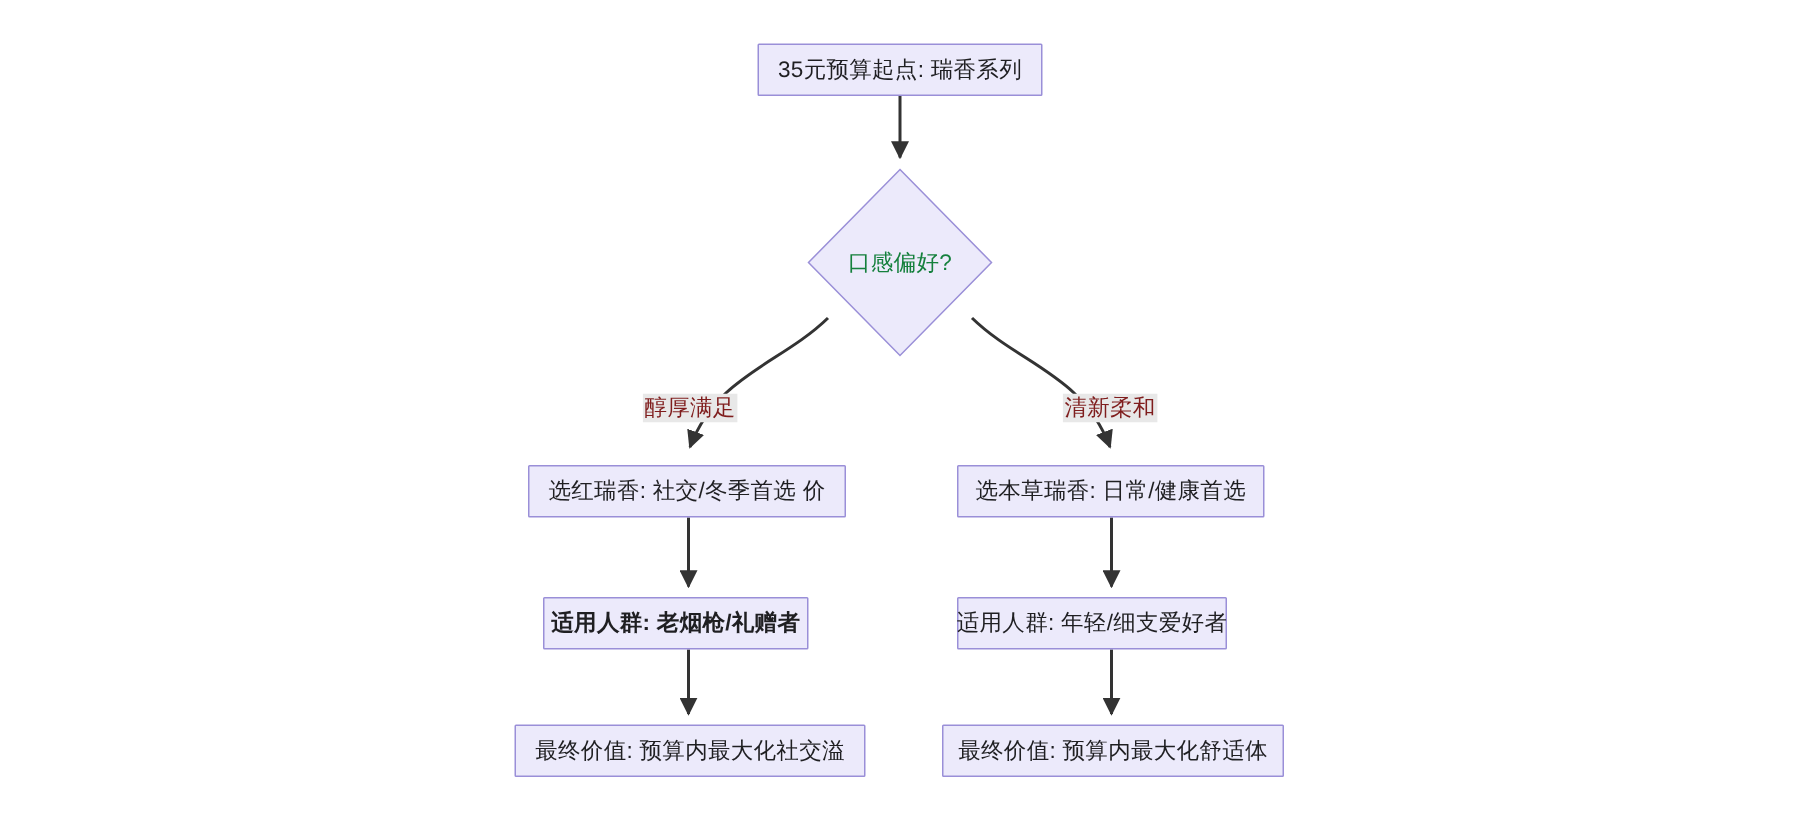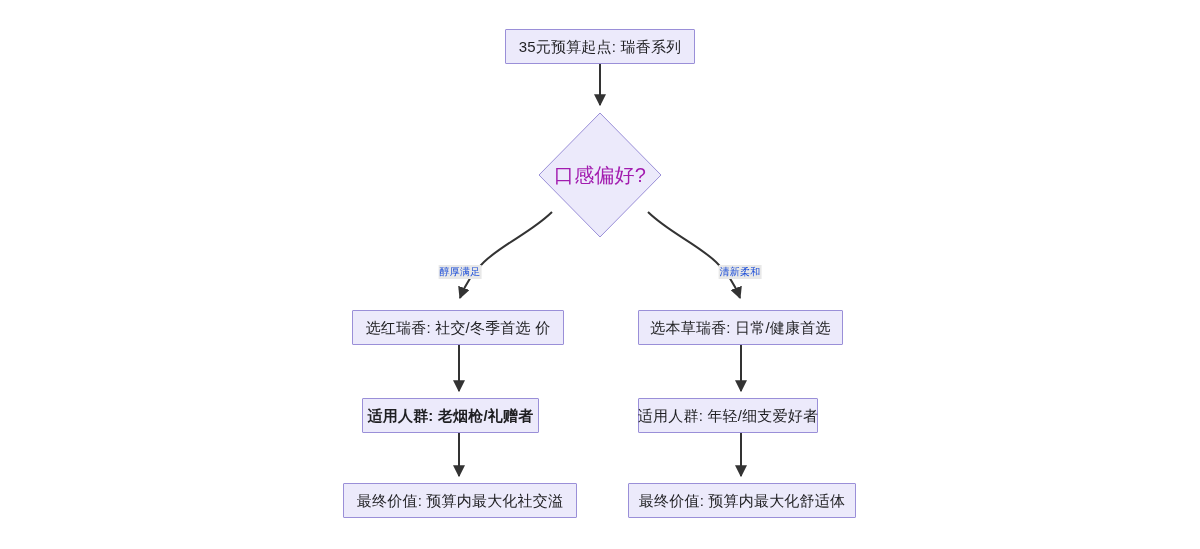--- a/index.html
+++ b/index.html
@@ -60,31 +60,31 @@
   .diamond-shape svg { display: block; }
   .diamond-label {
     position: absolute;
     left: 0;
     top: 0;
     width: 124px;
     height: 126px;
     display: flex;
     align-items: center;
     justify-content: center;
-    font-size: 20px;
-    color: #a21caf;
+    font-size: 15px;
+    color: #15803d;
     white-space: nowrap;
     letter-spacing: 0.2px;
   }
   .edge-label {
     position: absolute;
     transform: translate(-50%, -50%);
     background: #E8E8E8;
-    color: #1d4ed8;
-    font-size: 10px;
+    color: #7f1d1d;
+    font-size: 15px;
     line-height: 1;
     padding: 2px 1px;
     white-space: nowrap;
     letter-spacing: 0.2px;
   }
 </style>
 </head>
 <body>
 
 <div id="flowchart">

